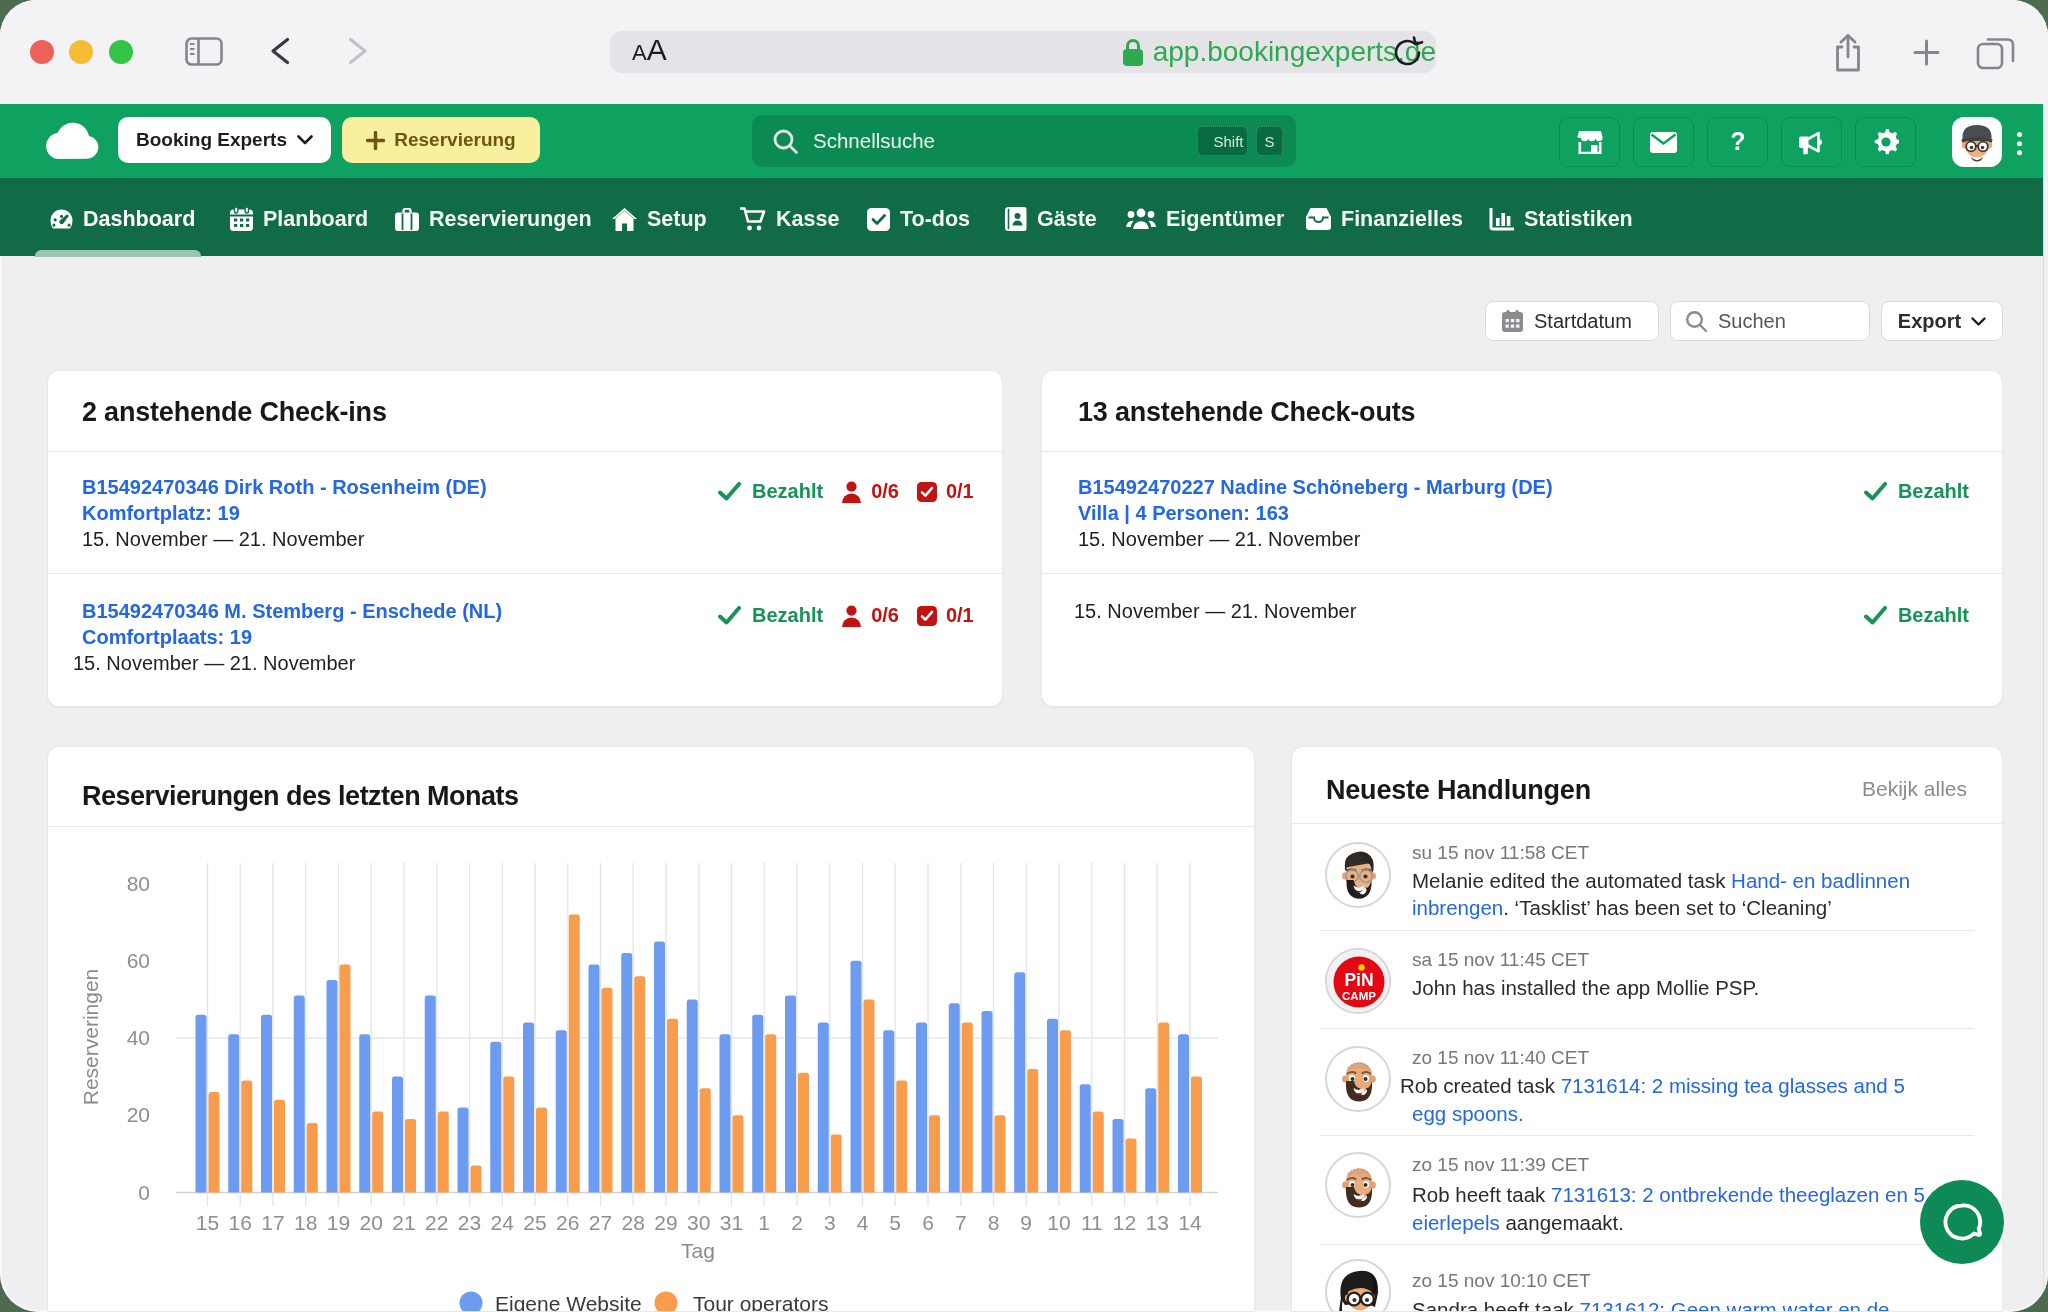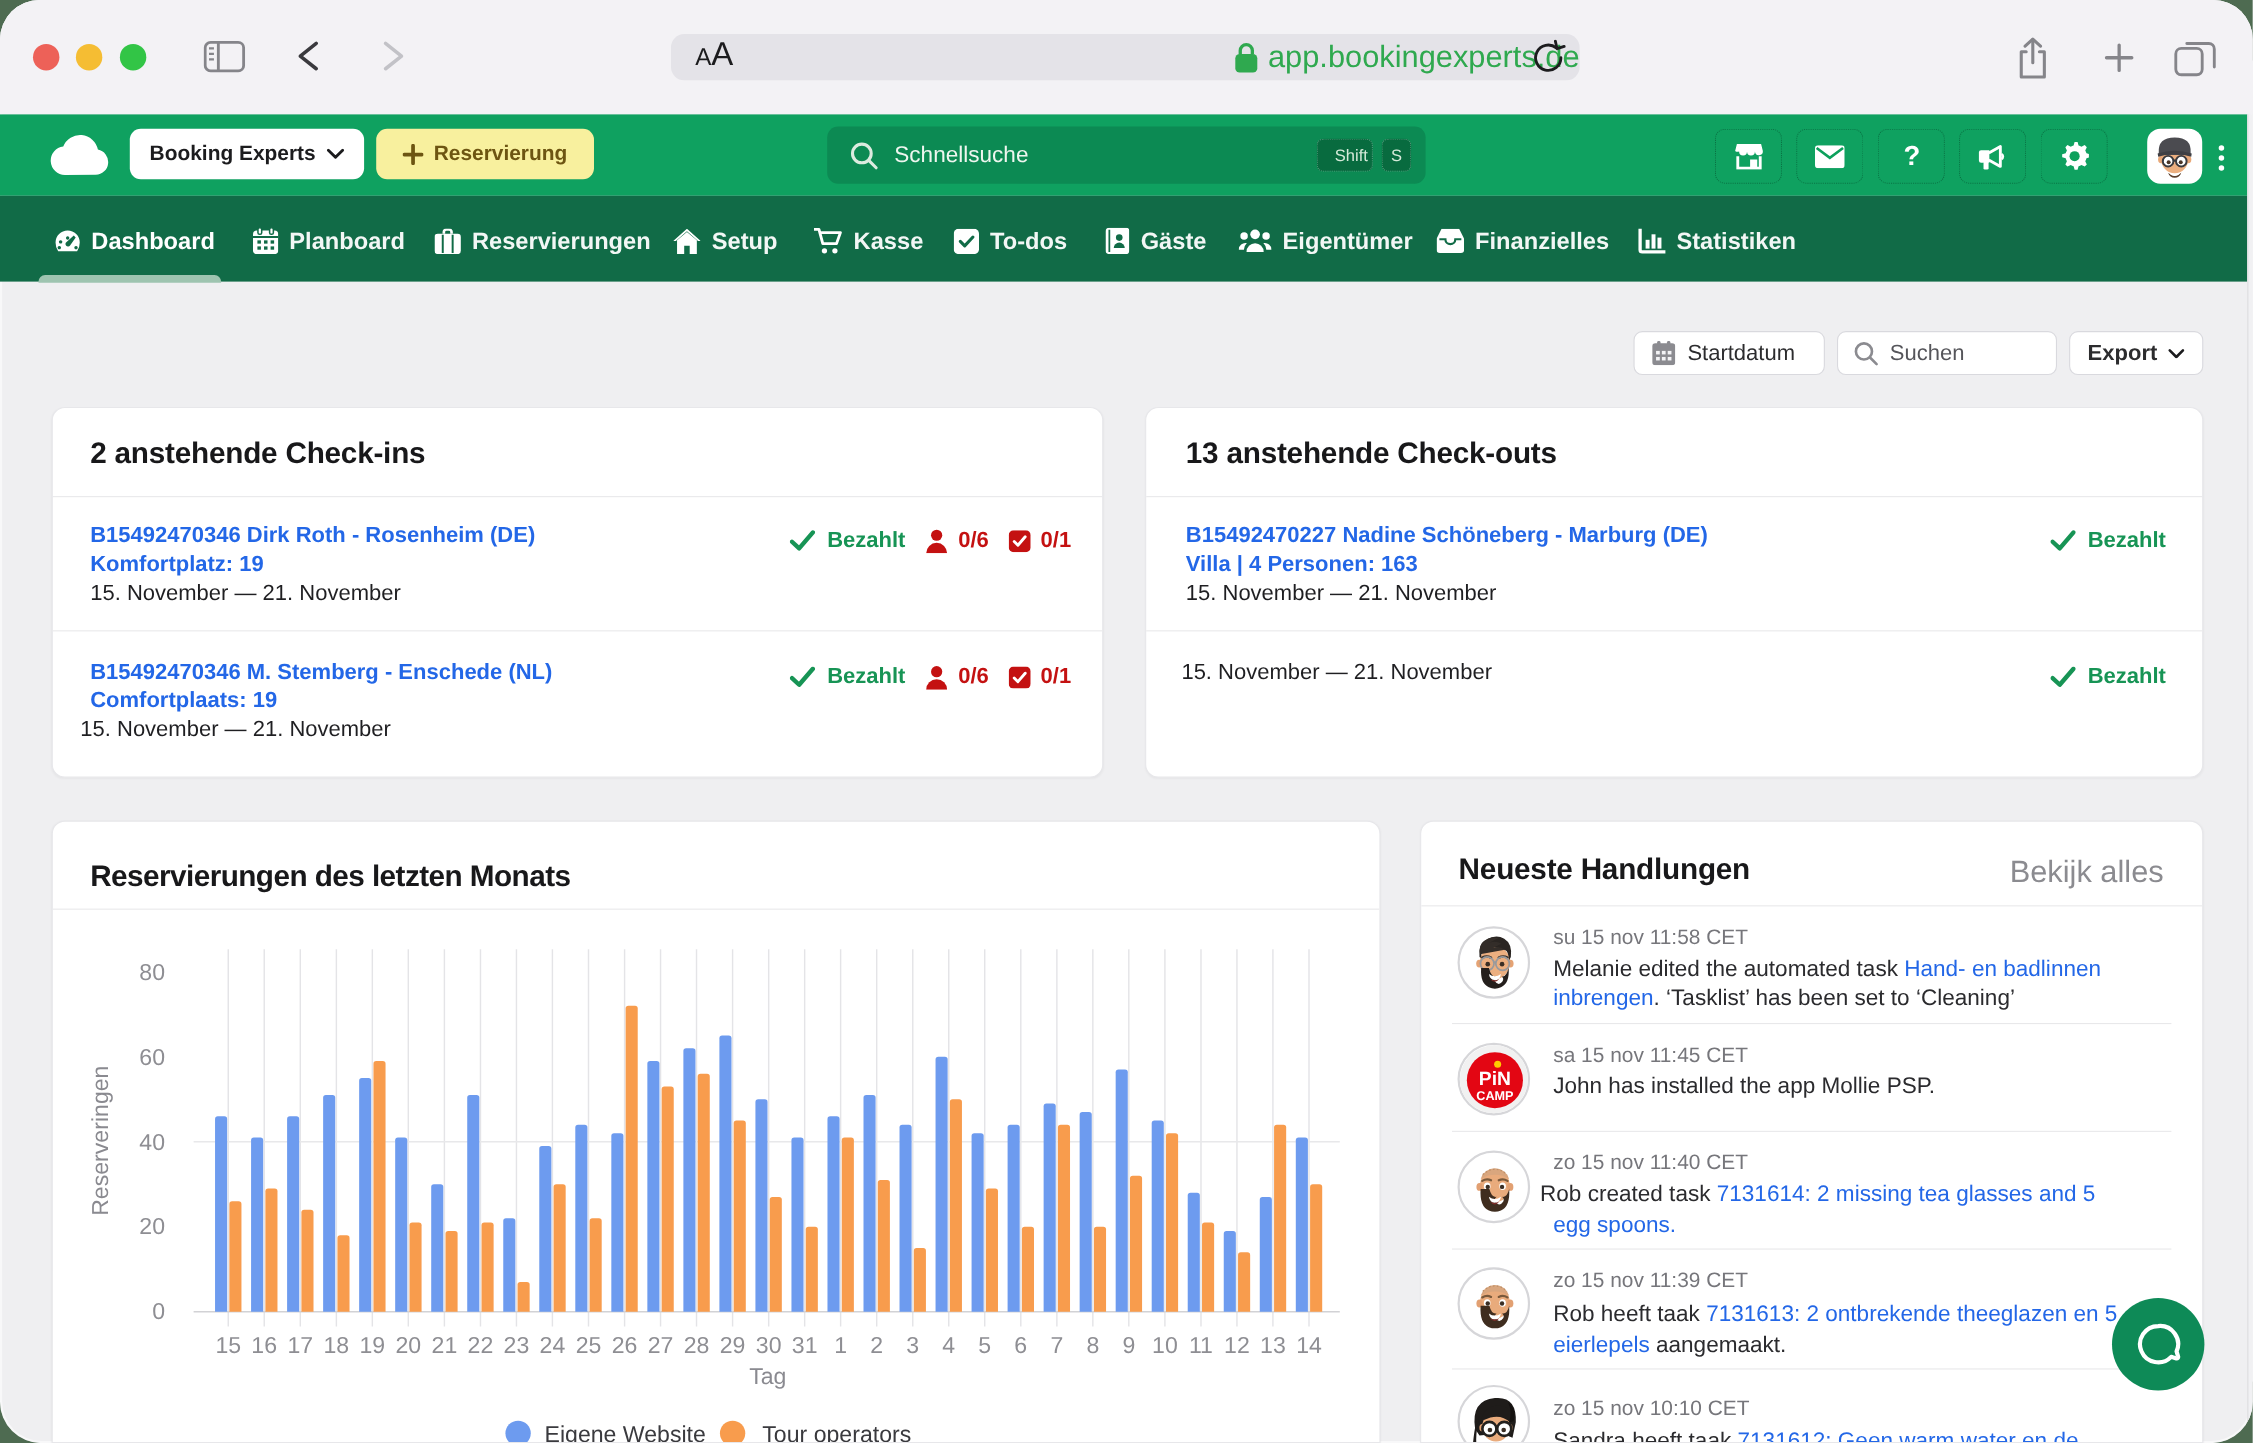--- a/index.html
+++ b/index.html
@@ -484,21 +484,21 @@
 <text x="650" y="511" font-size="21" fill="#8a8a90" text-anchor="middle">Tag</text>
 <circle cx="423" cy="556" r="11.5" fill="#6d9bef"></circle>
 <text x="447" y="564" font-size="21" fill="#3a3a3e">Eigene Website</text>
 <circle cx="618" cy="556" r="11.5" fill="#f89c4d"></circle>
 <text x="645" y="564" font-size="21" fill="#3a3a3e">Tour operators</text>
 </svg>
   </div>
 
   <div class="card" style="left:1291px; top:746px; width:712px; height:566px; border-radius:12px 12px 0 0; overflow:hidden;">
     <div class="cardtitle" style="position:absolute; left:34px; top:28px;">Neueste Handlungen</div>
-    <div class="abs" style="right:35px; top:30px; font-size:28px; color:#8b8b90;">Bekijk alles</div>
+    <div class="abs" style="right:35px; top:30px; font-size:21px; color:#8b8b90;">Bekijk alles</div>
     <div class="divider" style="top:76px;"></div>
     <div class="avatar" style="left:33px; top:95px;"><svg width="64" height="64" viewBox="0 0 64 64">
           <ellipse cx="32" cy="31" rx="13.8" ry="15" fill="#ecaf80"></ellipse>
           <ellipse cx="17.8" cy="32" rx="2.8" ry="3.6" fill="#e5a374"></ellipse>
           <ellipse cx="46.2" cy="32" rx="2.8" ry="3.6" fill="#e5a374"></ellipse>
           <path d="M18 26 q-1.5 -11 6 -15.5 q9 -5.5 16.5 -1 q7.5 4.5 6 16.5 l-1.5 3 q-1 -8 -3 -9 q-11 -5 -19.5 -1.5 q-3 1.5 -3 8.5 z" fill="#2a2522"></path>
           <path d="M22 11.5 q6 -4.5 13 -2.5 l-8 4 q6 -2 11 1 l-7.5 3.5 q6 -2 10.5 2 l-22.5 4 q-1.5 -8.5 3.5 -12 z" fill="#332d29"></path>
           <path d="M20.5 26.5 q4 -2 8 0 M35.5 26.5 q4 -2 8 0" stroke="#3a332e" stroke-width="2.2" fill="none" stroke-linecap="round"></path>
           <circle cx="25" cy="32" r="6.2" fill="none" stroke="#9a9a9c" stroke-width="1.6"></circle>
           <circle cx="39" cy="32" r="6.2" fill="none" stroke="#9a9a9c" stroke-width="1.6"></circle>

